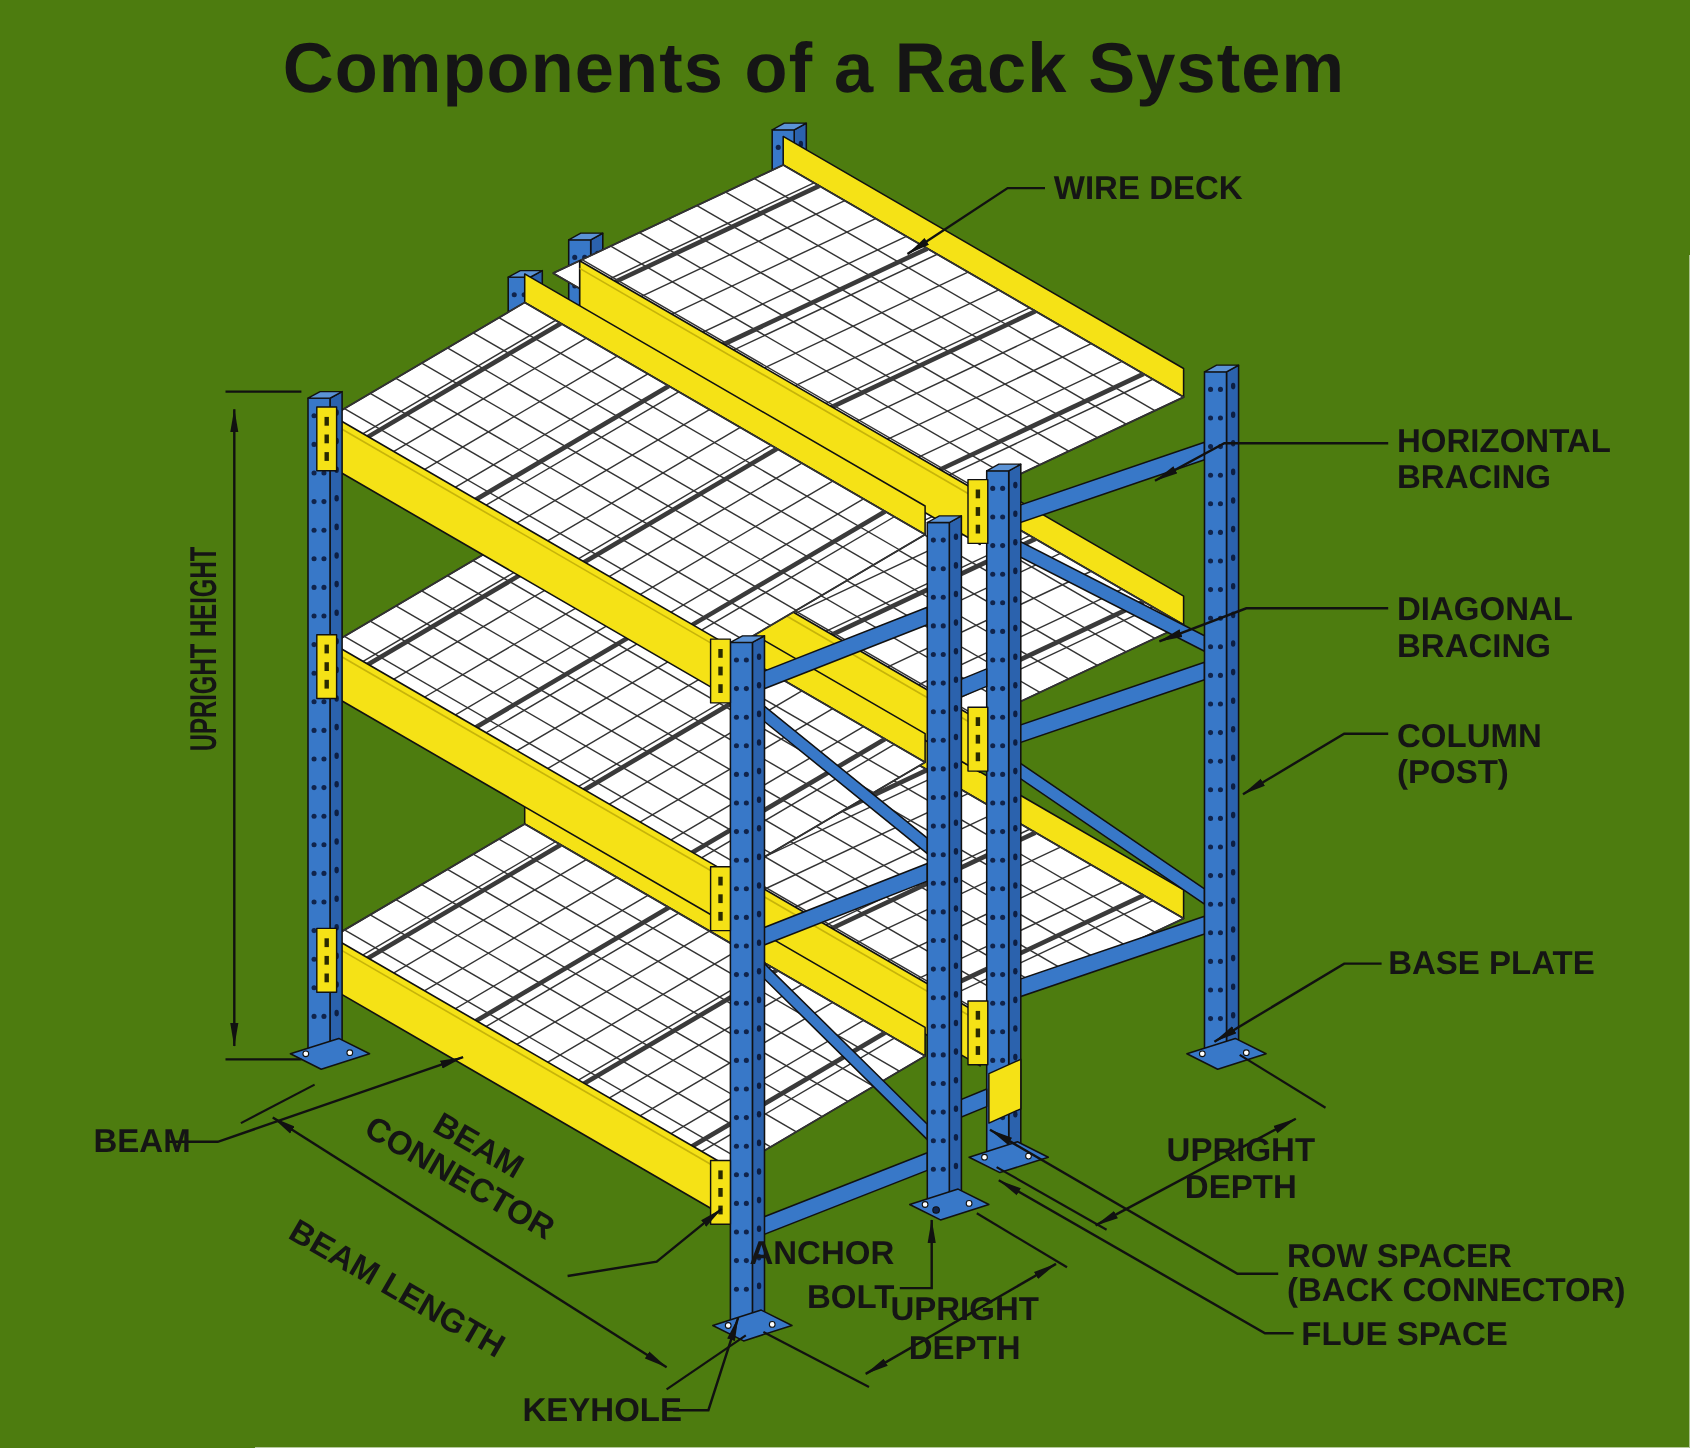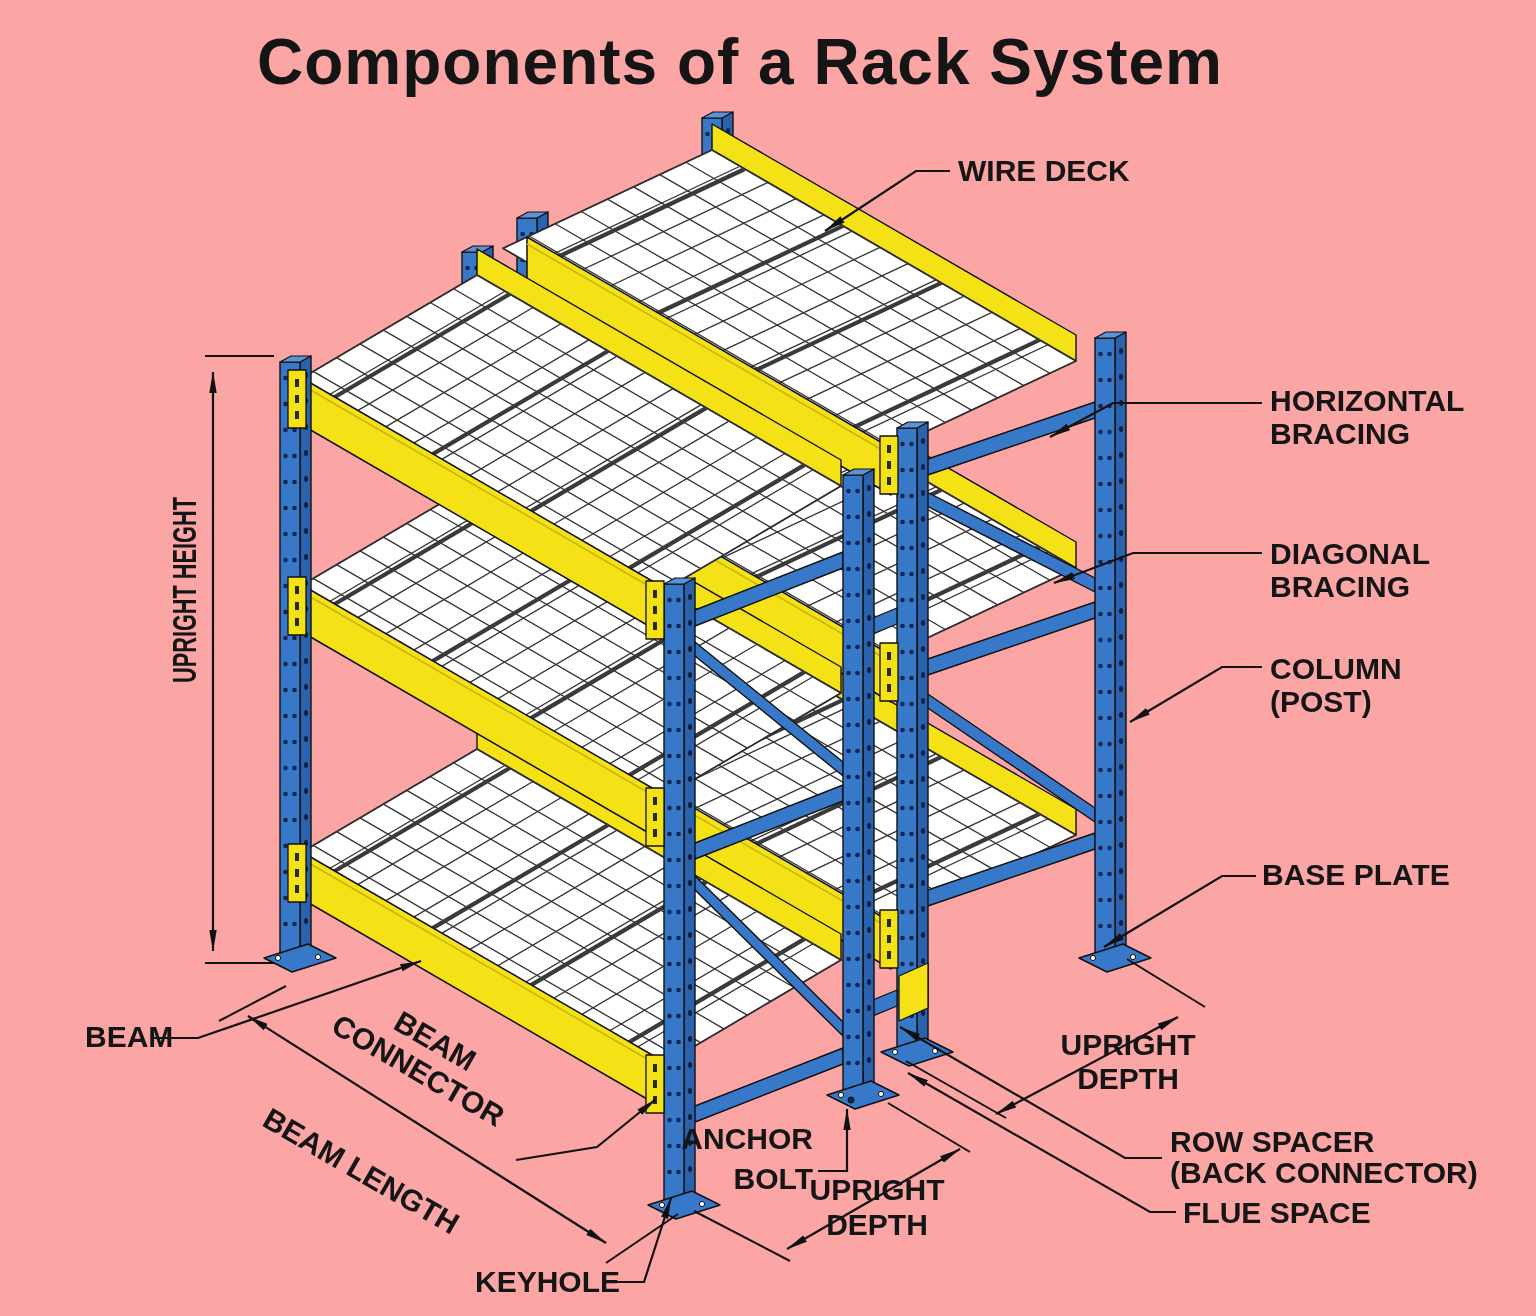--- a/index.html
+++ b/index.html
@@ -1,16 +1,16 @@
 <!DOCTYPE html>
 <html><head>
 <meta charset="utf-8">
 <style>
   html,body{margin:0;padding:0;background:#fff;}
-  .stage{position:relative;width:1536px;height:1316px;background:#fca5a5;overflow:hidden;
+  .stage{position:relative;width:1536px;height:1316px;background:#4d7c0f;overflow:hidden;
          font-family:"Liberation Sans",sans-serif;}
   svg{display:block}
   text{font-family:"Liberation Sans",sans-serif;}
   .lbl{font-weight:bold;fill:#151515;}
   .ttl{font-weight:bold;fill:#151515;letter-spacing:1px;}
 </style>
 </head>
 <body>
 
 <div class="stage">

